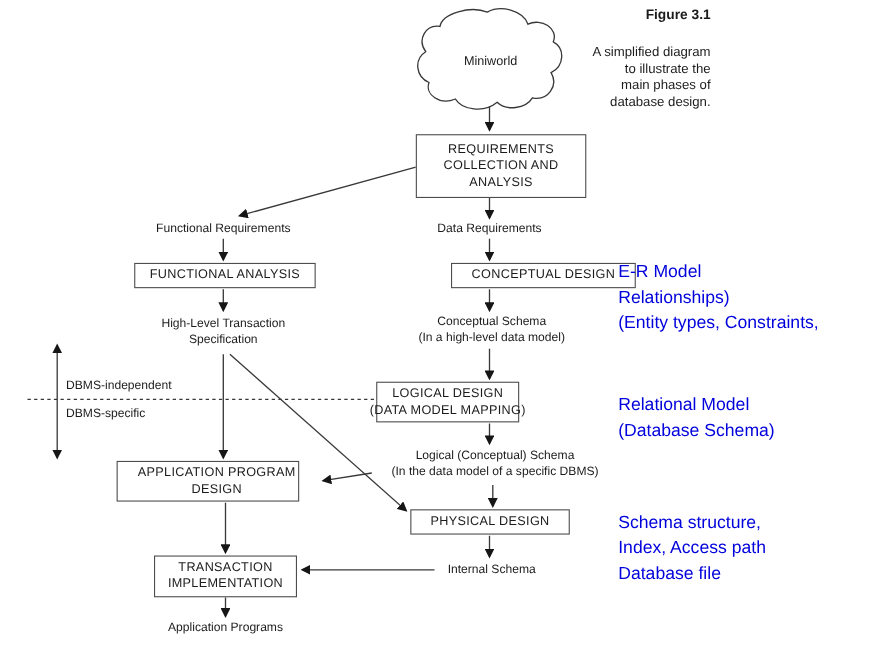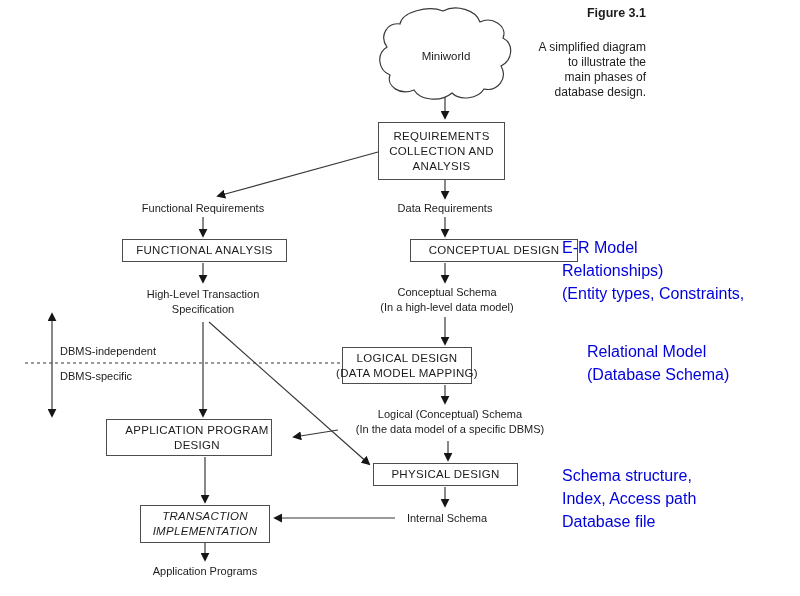--- a/index.html
+++ b/index.html
@@ -62,21 +62,21 @@
   <div class="caption">
     <span class="title">Figure 3.1</span>
     <span class="ln">A simplified diagram</span>
     <span class="ln">to illustrate the</span>
     <span class="ln">main phases of</span>
     <span class="ln">database design.</span>
   </div>
 
   <div class="cloud-label ctr" style="left:446px;top:50px;">Miniworld</div>
 
-  <div class="box" style="left:378px;top:122px;width:127px;height:58px;">
+  <div class="box" style="left:378px;top:122px;width:155px;height:58px;">
     <span class="ln">REQUIREMENTS</span>
     <span class="ln">COLLECTION AND</span>
     <span class="ln">ANALYSIS</span>
   </div>
 
   <div class="box" style="left:122px;top:239px;width:165px;height:23px;">
     <span class="ln">FUNCTIONAL ANALYSIS</span>
   </div>
 
   <div class="box" style="left:362px;top:239px;width:168px;height:23px;margin-left:48px;">
@@ -90,21 +90,21 @@
 
   <div class="box" style="left:106px;top:419px;width:166px;height:37px;padding-left:16px;">
     <span class="ln">APPLICATION PROGRAM</span>
     <span class="ln">DESIGN</span>
   </div>
 
   <div class="box" style="left:373px;top:463px;width:145px;height:23px;">
     <span class="ln">PHYSICAL DESIGN</span>
   </div>
 
-  <div class="box" style="left:140px;top:505px;width:130px;height:38px;font-style:italic;">
+  <div class="box" style="left:140px;top:505px;width:130px;height:38px;">
     <span class="ln">TRANSACTION</span>
     <span class="ln">IMPLEMENTATION</span>
   </div>
 
   <div class="lbl ctr" style="left:203px;top:201px;">Functional Requirements</div>
 
   <div class="lbl ctr" style="left:445px;top:201px;">Data Requirements</div>
 
   <div class="lbl ctr" style="left:203px;top:287px;">
     <span class="ln">High-Level Transaction</span>
@@ -128,21 +128,21 @@
   <div class="lbl" style="left:60px;top:344px;">DBMS-independent</div>
 
   <div class="lbl" style="left:60px;top:369px;">DBMS-specific</div>
 
   <div class="annotation" style="left:562px;top:236px;">
     <span class="ln">E-R Model</span>
     <span class="ln">Relationships)</span>
     <span class="ln">(Entity types, Constraints,</span>
   </div>
 
-  <div class="annotation" style="left:562px;top:340px;margin-left:25px;">
+  <div class="annotation" style="left:562px;top:357px;">
     <span class="ln">Relational Model</span>
     <span class="ln">(Database Schema)</span>
   </div>
 
   <div class="annotation" style="left:562px;top:464px;">
     <span class="ln">Schema structure,</span>
     <span class="ln">Index, Access path</span>
     <span class="ln">Database file</span>
   </div>
 

